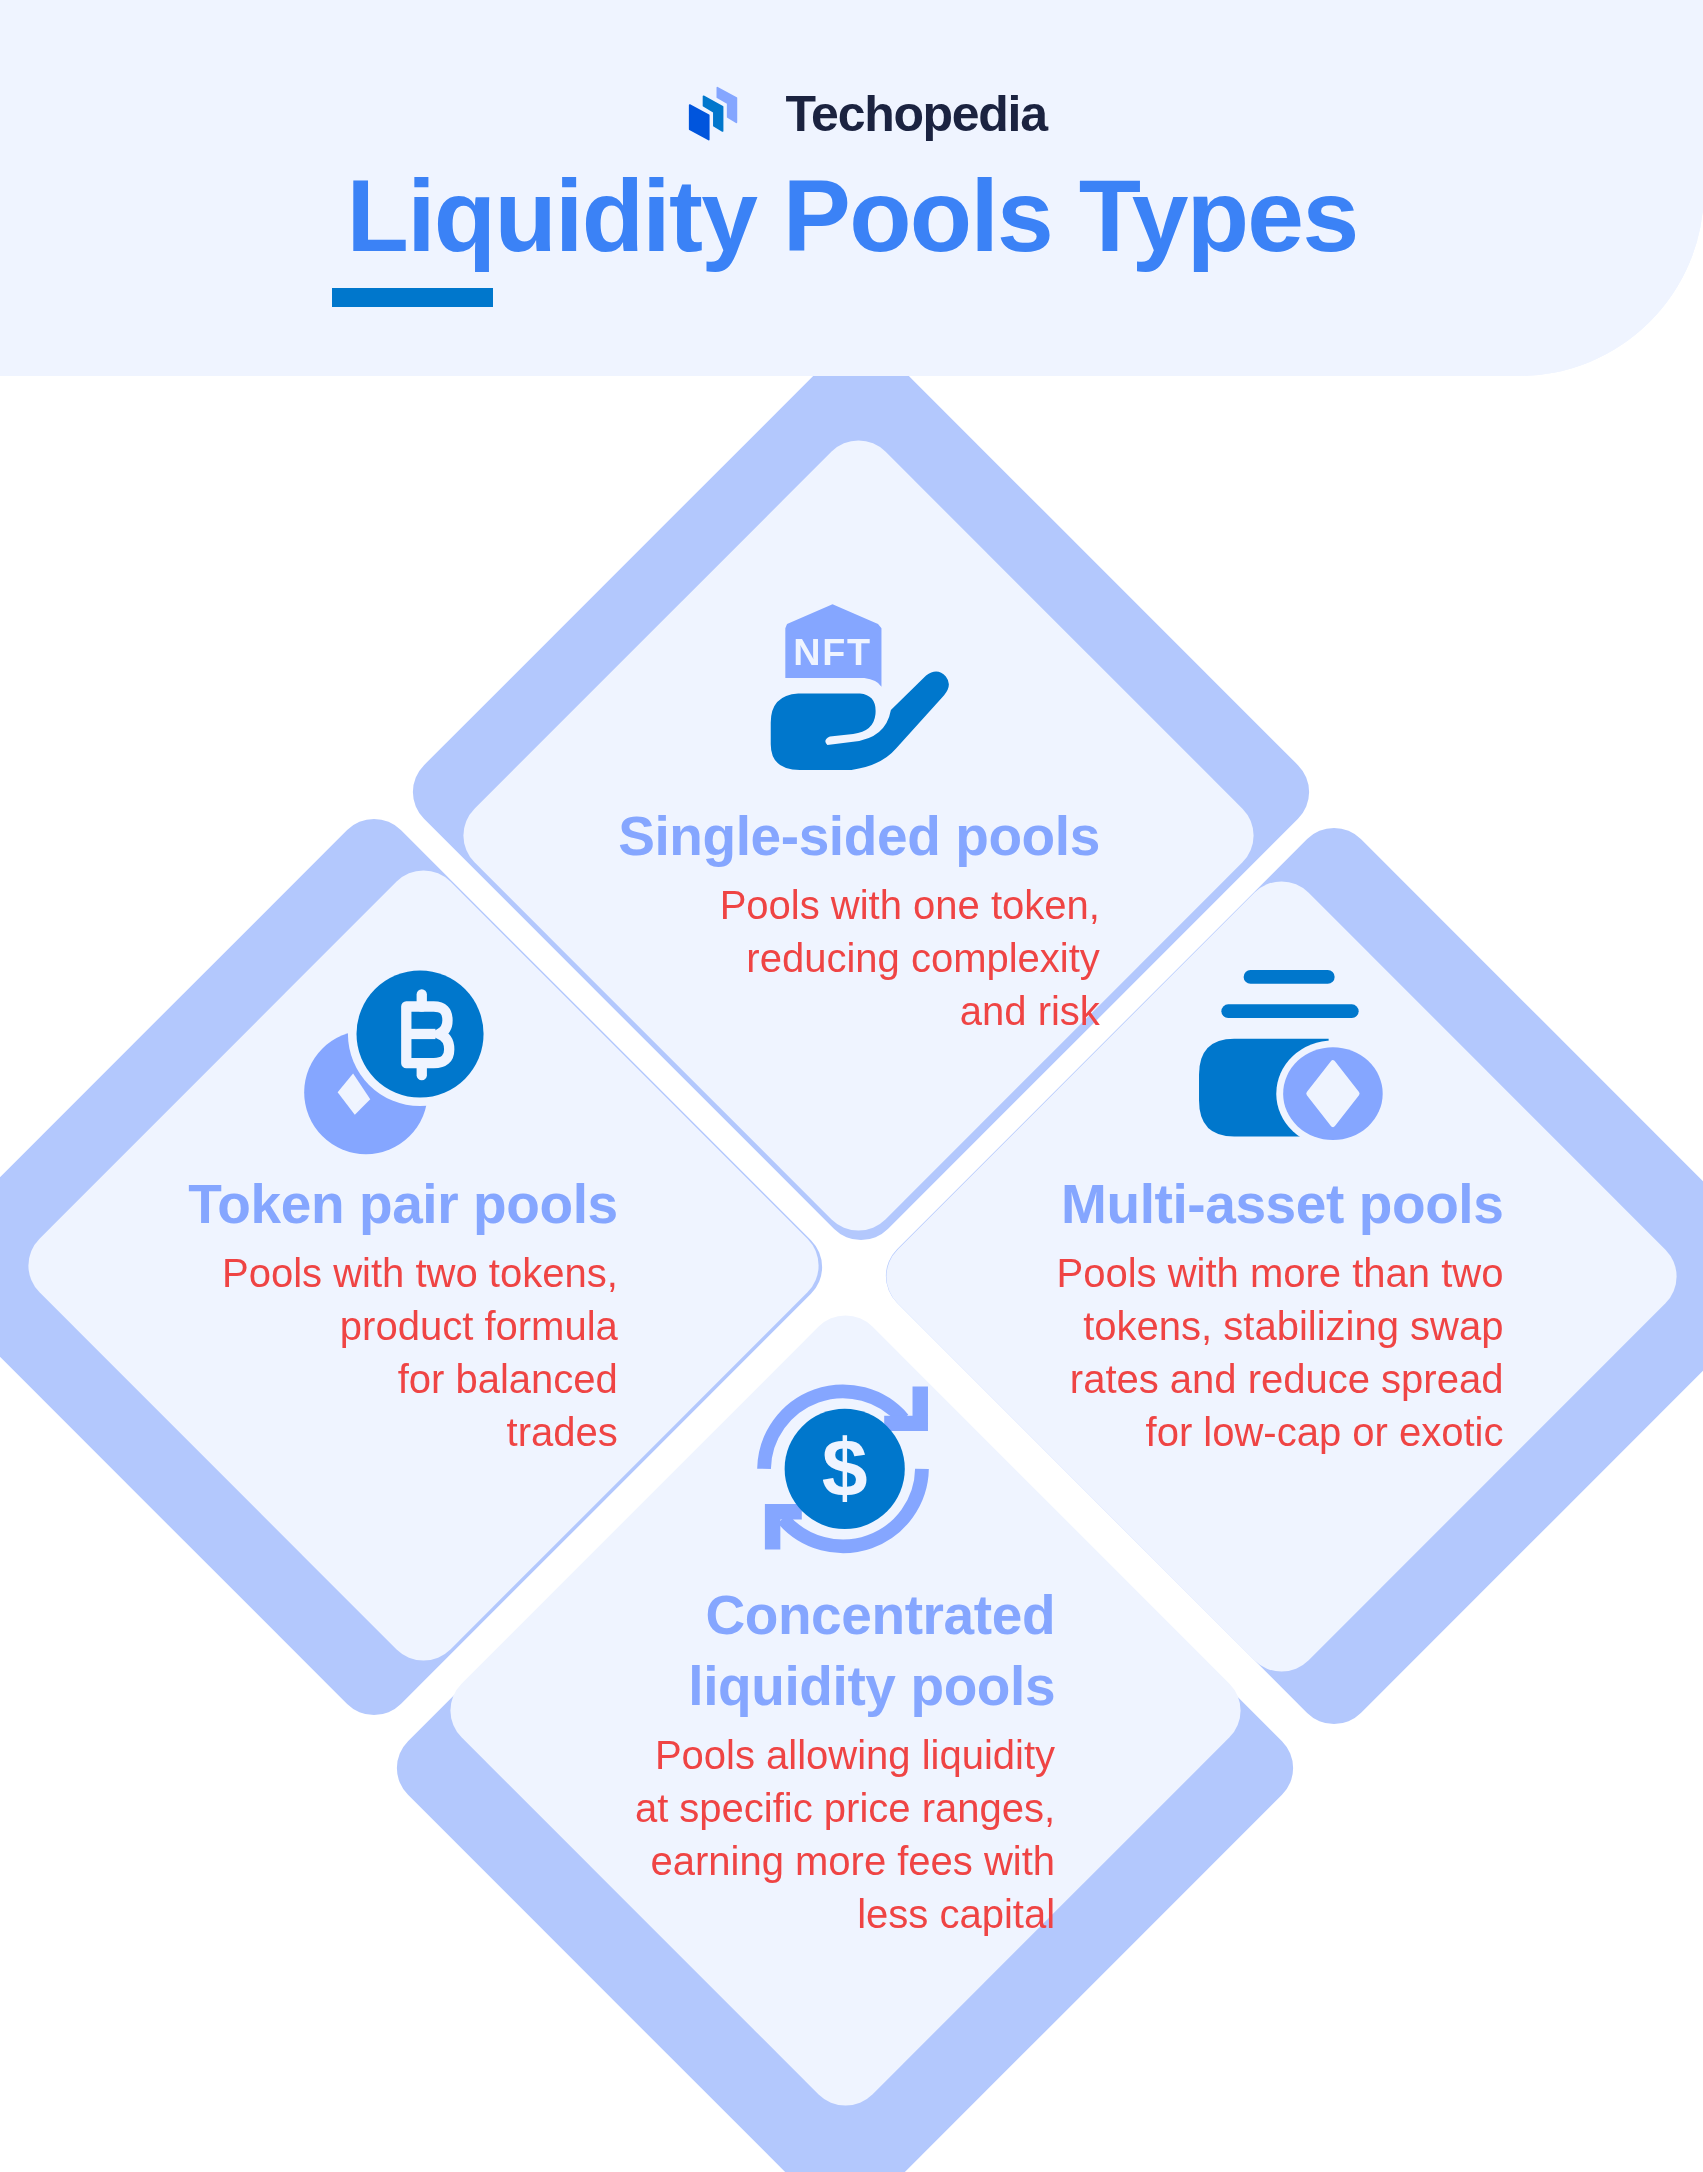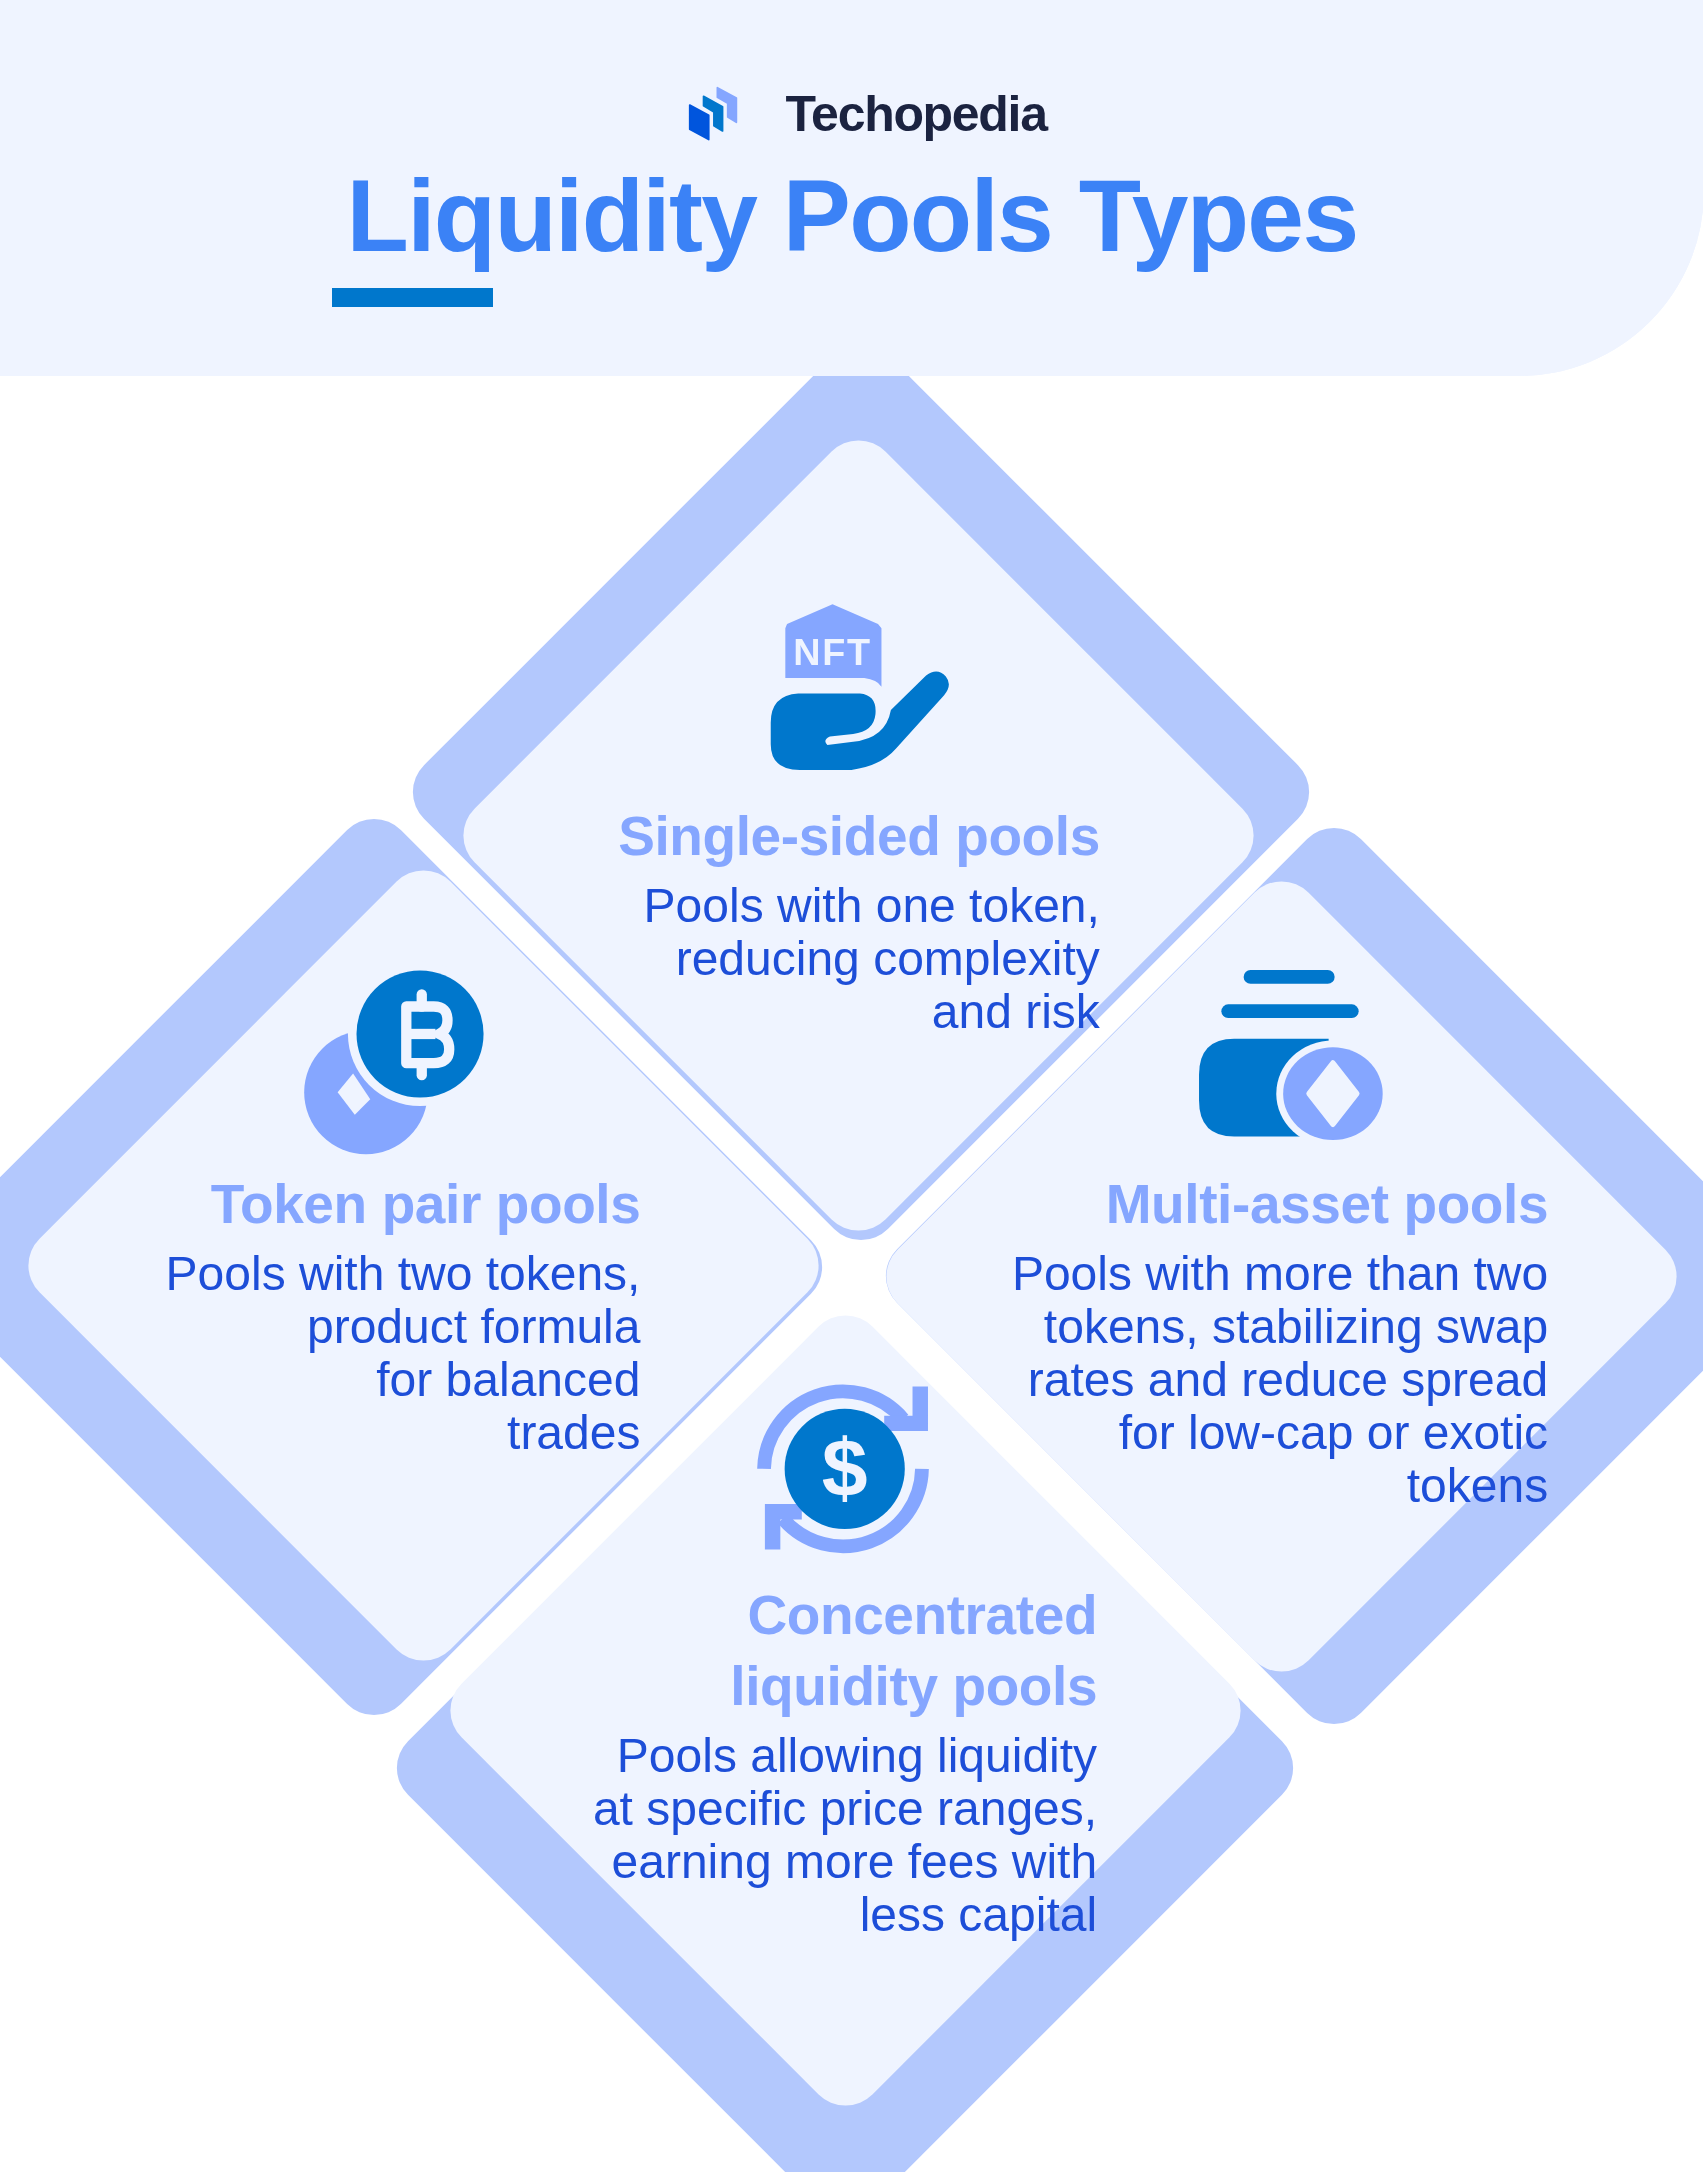--- a/index.html
+++ b/index.html
@@ -8,21 +8,21 @@
   .logo { position:absolute; left:688px; top:84px; height:60px; display:flex; align-items:center;gap:20px; }
   .logo svg { width:57px; height:57px; }
   .logo-text { margin-left:20.6px; font-size:50px; font-weight:700; color:#1B2340; letter-spacing:-1.3px; line-height:1; }
   .title { position:absolute; left:0; width:1704px; top:165px; text-align:center; font-size:102px; font-weight:700; color:#3b82f6; letter-spacing:-1.7px; line-height:1; }
   .title-underline { position:absolute; left:332px; top:288px; width:161px; height:19px; background:#0077CC; }
   .dia { position:absolute; transform:rotate(45deg); border-radius:38px; }
   .back { background:#B3C8FD; }
   .front { background:#EFF4FF; }
   .card-text { position:absolute; text-align:right; transform:translateX(-50%); }
   .card-title { font-size:55px; font-weight:700; color:#85A6FF; line-height:71px; letter-spacing:-0.4px; white-space:nowrap; }
-  .card-body { font-size:48px; color:#1d4ed8; line-height:53px; white-space:nowrap; }
+  .card-body { font-size:40px; color:#ef4444; line-height:53px; white-space:nowrap; }
   .icon { position:absolute; }
 </style>
 </head>
 <body>
 
 <div class="header"></div>
 
 <div class="logo">
   <svg viewBox="0 0 66 66">
     <path d="M2 22 L24 34 L24 62 L2 50 Z" fill="#0055DD" stroke="#0055DD" stroke-width="2" stroke-linejoin="round"></path>
@@ -109,21 +109,20 @@
   <div class="card-body">for balanced</div>
   <div class="card-body">trades</div>
 </div>
 
 <div class="card-text" style="left:1280px; top:1169px; z-index:5;">
   <div class="card-title">Multi-asset pools</div>
   <div class="card-body" style="margin-top:6.9px;">Pools with more than two</div>
   <div class="card-body">tokens, stabilizing swap</div>
   <div class="card-body">rates and reduce spread</div>
   <div class="card-body">for low-cap or exotic</div>
-  <div class="card-body">tokens</div>
 </div>
 
 <div class="card-text" style="left:845px; top:1580px; z-index:5;">
   <div class="card-title">Concentrated</div>
   <div class="card-title">liquidity pools</div>
   <div class="card-body" style="margin-top:6.9px;">Pools allowing liquidity</div>
   <div class="card-body">at specific price ranges,</div>
   <div class="card-body">earning more fees with</div>
   <div class="card-body">less capital</div>
 </div>

